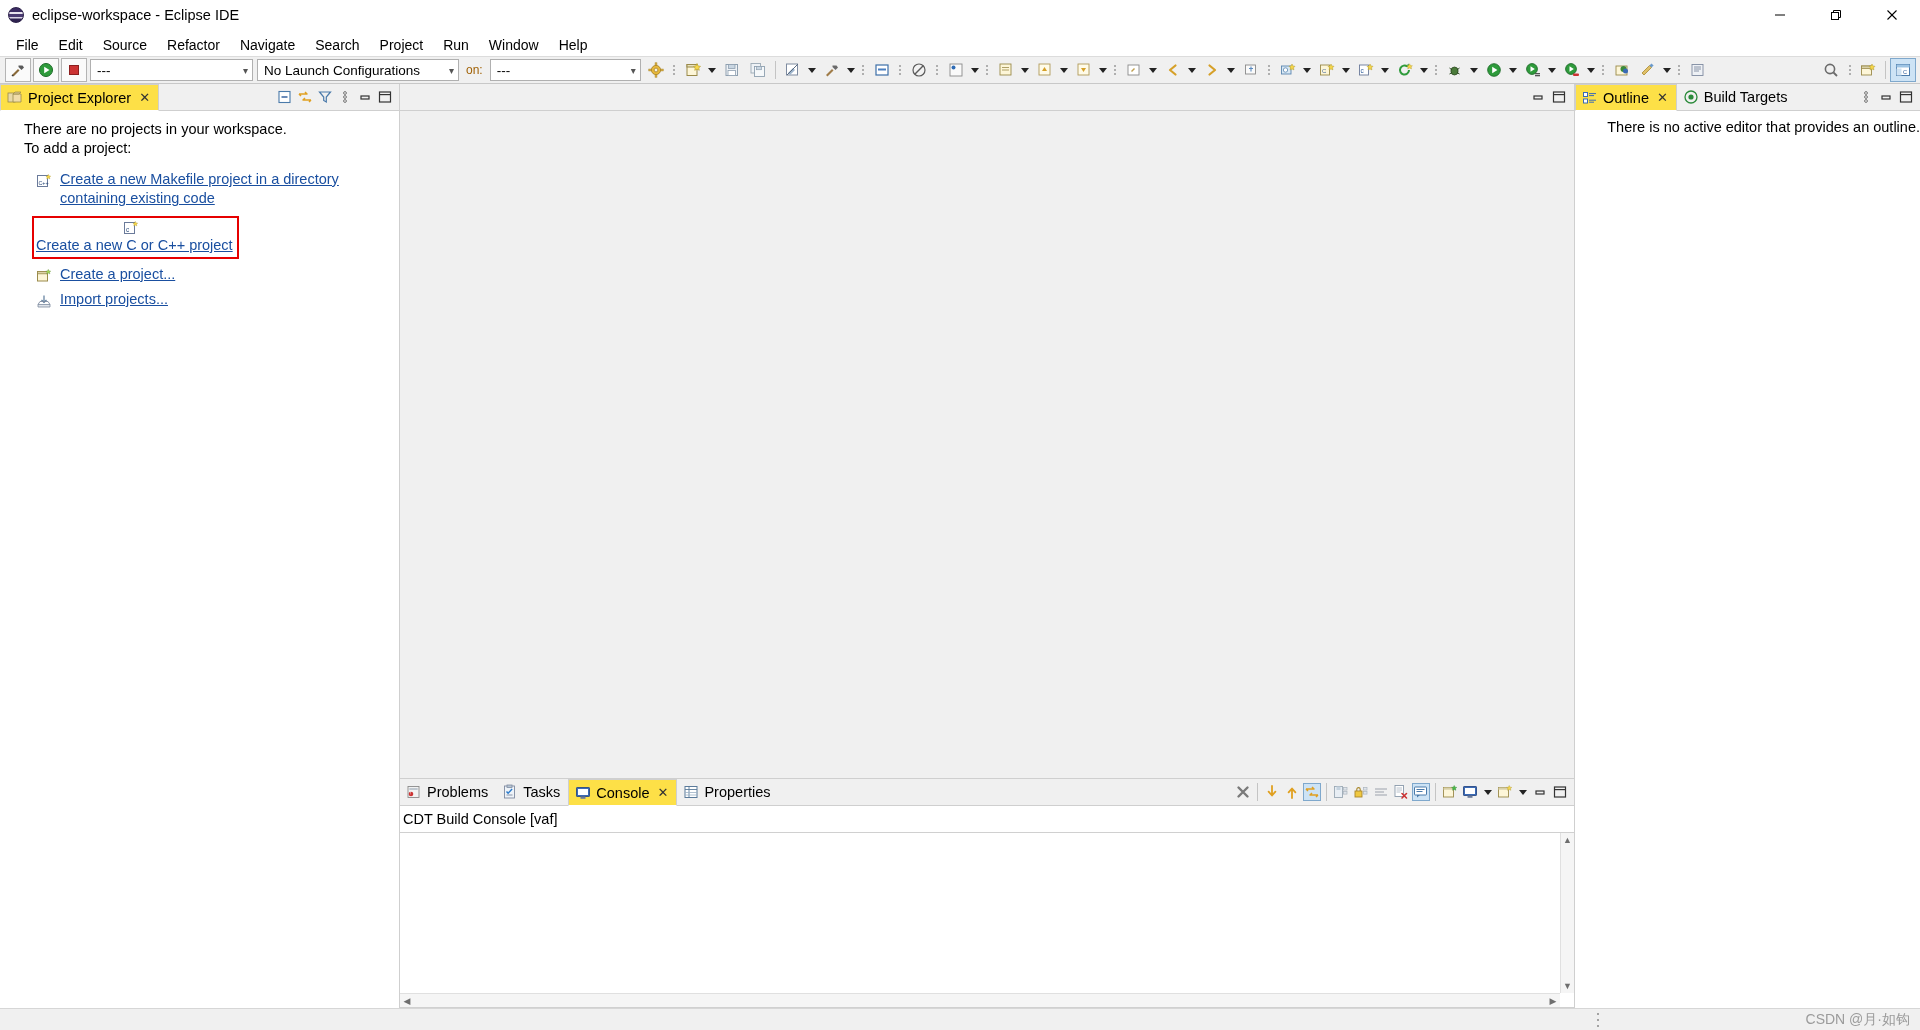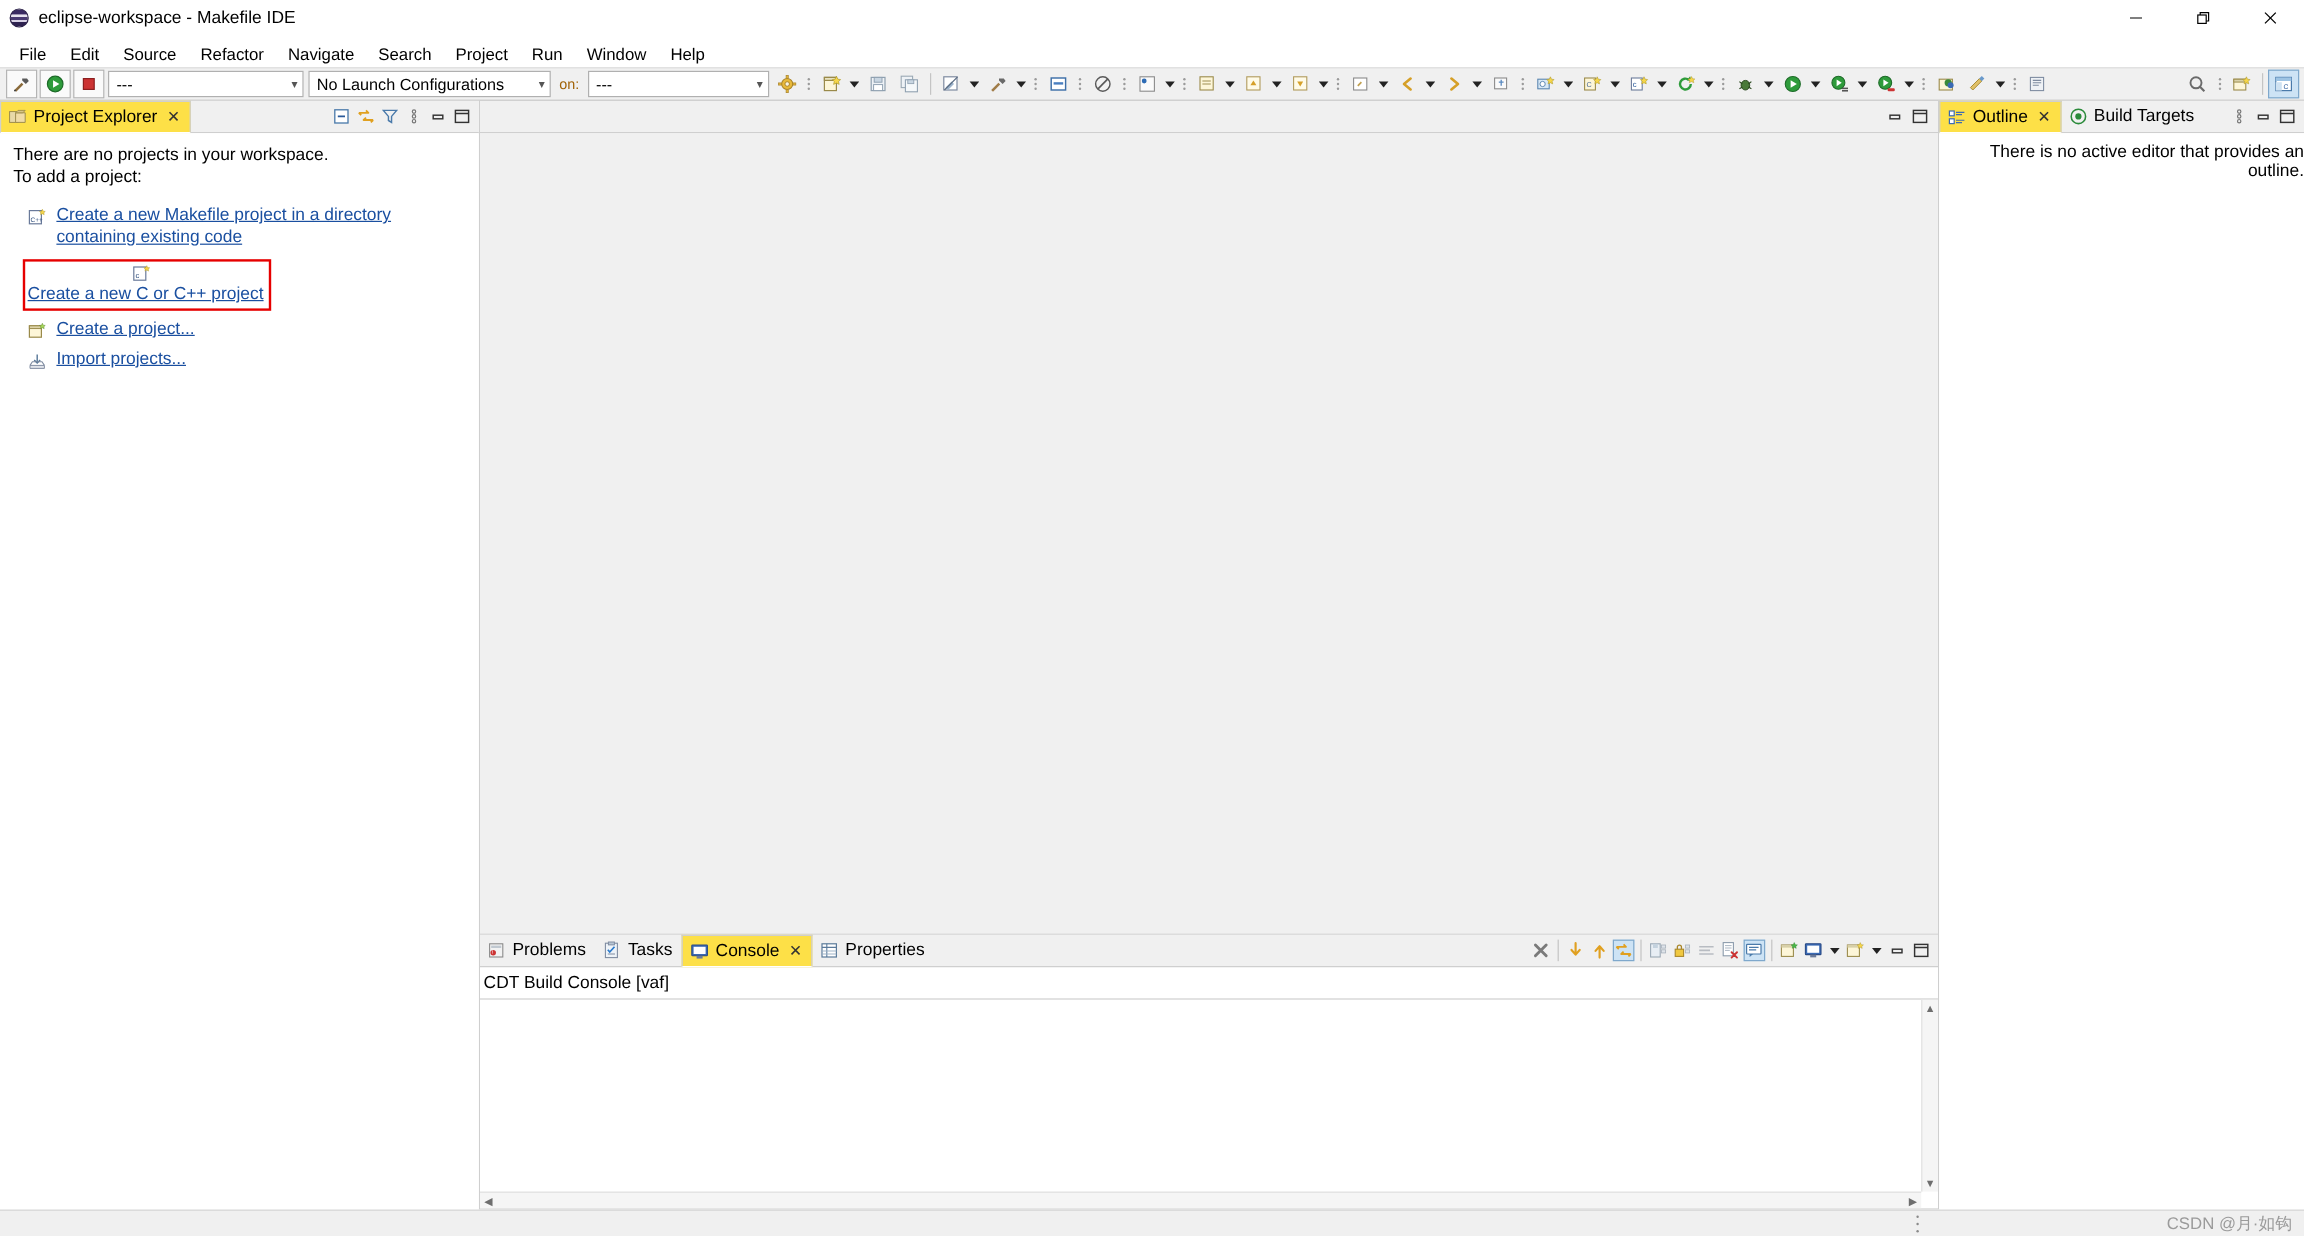--- a/index.html
+++ b/index.html
@@ -150,21 +150,21 @@
   .vtab .closex { font-size: 13px; color:#333; margin-left: 3px; }
   .tab-tools {
     margin-left: auto;
     display: flex; align-items: center; gap: 2px;
     padding-right: 5px;
   }
   .tt { width: 18px; height: 18px; display:flex; align-items:center; justify-content:center; }
   .panel-content { flex: 1; background: #ffffff; overflow: hidden; position: relative; }
 
   
-  #pe-content { padding: 9px 0 0 11px; font-size: 14.5px; color: #000; }
+  #pe-content { padding: 9px 0 0 24px; font-size: 14.5px; color: #000; }
   #pe-content .line { line-height: 19px; }
   .link-row { display: flex; align-items: flex-start; margin-top: 6px; }
   .link-row .lnk-icon { width: 16px; height: 16px; margin: 3px 8px 0 12px; flex: 0 0 auto; }
   .lnk {
     color: #1a4fa0;
     text-decoration: underline;
     font-size: 14.5px;
     line-height: 19px;
     cursor: pointer;
   }
@@ -226,21 +226,21 @@
     display: flex; flex-direction: column; justify-content: space-between; align-items: center;
   }
   .scroll-h {
     position: absolute; left: 0; right: 14px; bottom: 0; height: 14px;
     background: #f5f5f5; border-top: 1px solid #e0e0e0;
     display: flex; justify-content: space-between; align-items: center;
   }
   .sarrow { font-size: 9px; color: #6e6e6e; width: 14px; height: 14px; display:flex; align-items:center; justify-content:center; }
 
   
-  #right-panel { width: 305px; display: flex; flex-direction: column; background:#ffffff; border-left:1px solid #cfcfcf; }
+  #right-panel { width: 346px; display: flex; flex-direction: column; background:#ffffff; border-left:1px solid #cfcfcf; }
   #outline-content { padding: 8px 0 0 8px; font-size: 14.5px; color: #000; text-align: right; }
 
   
   #statusbar {
     height: 22px;
     background: #f0f0f0;
     border-top: 1px solid #d6d6d6;
     display: flex; align-items: center;
     position: relative;
   }
@@ -254,21 +254,21 @@
     position: absolute; right: 10px;
     font-size: 14px; color: #9b9b9b;
     white-space: nowrap;
   }
 </style>
 </head>
 <body>
 
 <div id="titlebar">
   <div id="app-icon"></div>
-  <div id="title-text">eclipse-workspace - Makefile IDE</div>
+  <div id="title-text">eclipse-workspace - Eclipse IDE</div>
   <div class="winbtns">
     <div class="winbtn">
       <svg width="12" height="12" viewBox="0 0 12 12">
           <line x1="1" y1="6" x2="11" y2="6" stroke="#000" stroke-width="1"></line>
         </svg>
     </div>
     <div class="winbtn">
       <svg width="12" height="12" viewBox="0 0 12 12">
         <rect x="1.5" y="3.5" width="7" height="7" fill="none" stroke="#000" stroke-width="1"></rect>
         <polyline points="3.5,3.5 3.5,1.5 10.5,1.5 10.5,8.5 8.5,8.5" fill="none" stroke="#000" stroke-width="1"></polyline>

